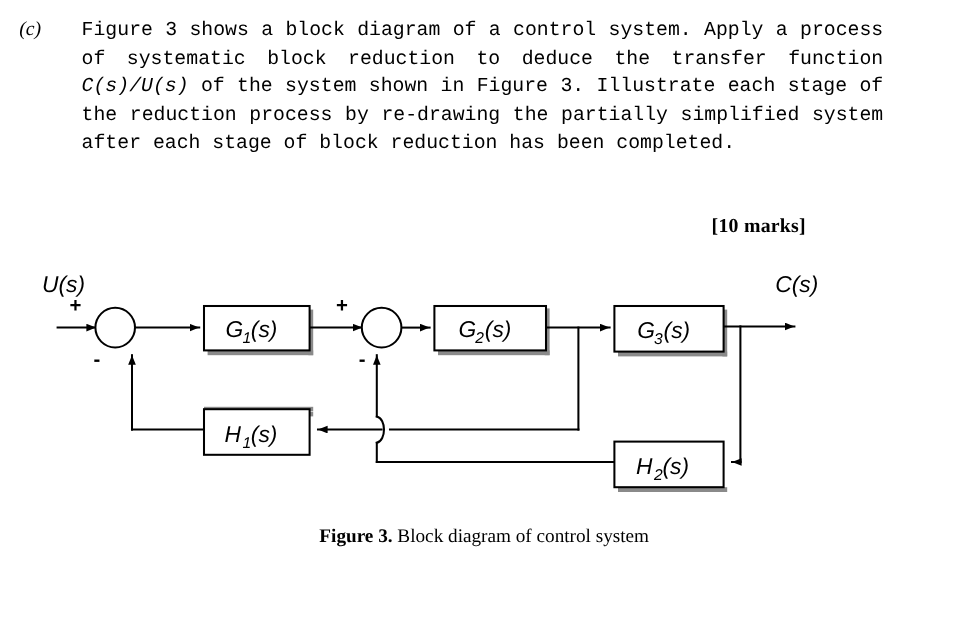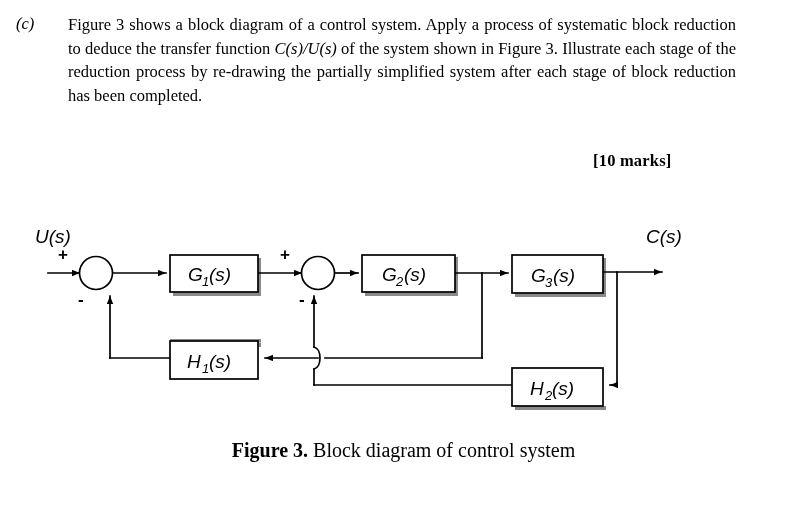--- a/index.html
+++ b/index.html
@@ -32,42 +32,42 @@
     font-family: "Liberation Serif", serif;
   }
   .q-body {
     position: absolute;
     left: 68px;
     top: 13px;
     width: 668px;
     font-size: 16.5px;
     line-height: 23.5px;
     text-align: justify;
-    font-family: Liberation Serif, serif;
+    font-family: Liberation Mono, monospace;
   }
   .q-body .tf { font-style: italic; }
 
   #marks {
     position: absolute;
     left: 593px;
-    top: 151px;
+    top: 178px;
     font-weight: bold;
     font-size: 16.5px;
     font-family: "Liberation Serif", serif;
     letter-spacing: 0.2px;
   }
 
   
   #figure-caption {
     position: absolute;
     left: 0;
     top: 439px;
     width: 807px;
     text-align: center;
-    font-size: 20px;
+    font-size: 16px;
     font-family: "Liberation Serif", serif;
   }
   #figure-caption .cap-strong { font-weight: bold; }
 
   
   #diagram-wrap {
     position: absolute;
     left: 0;
     top: 210px;
     width: 721px;

